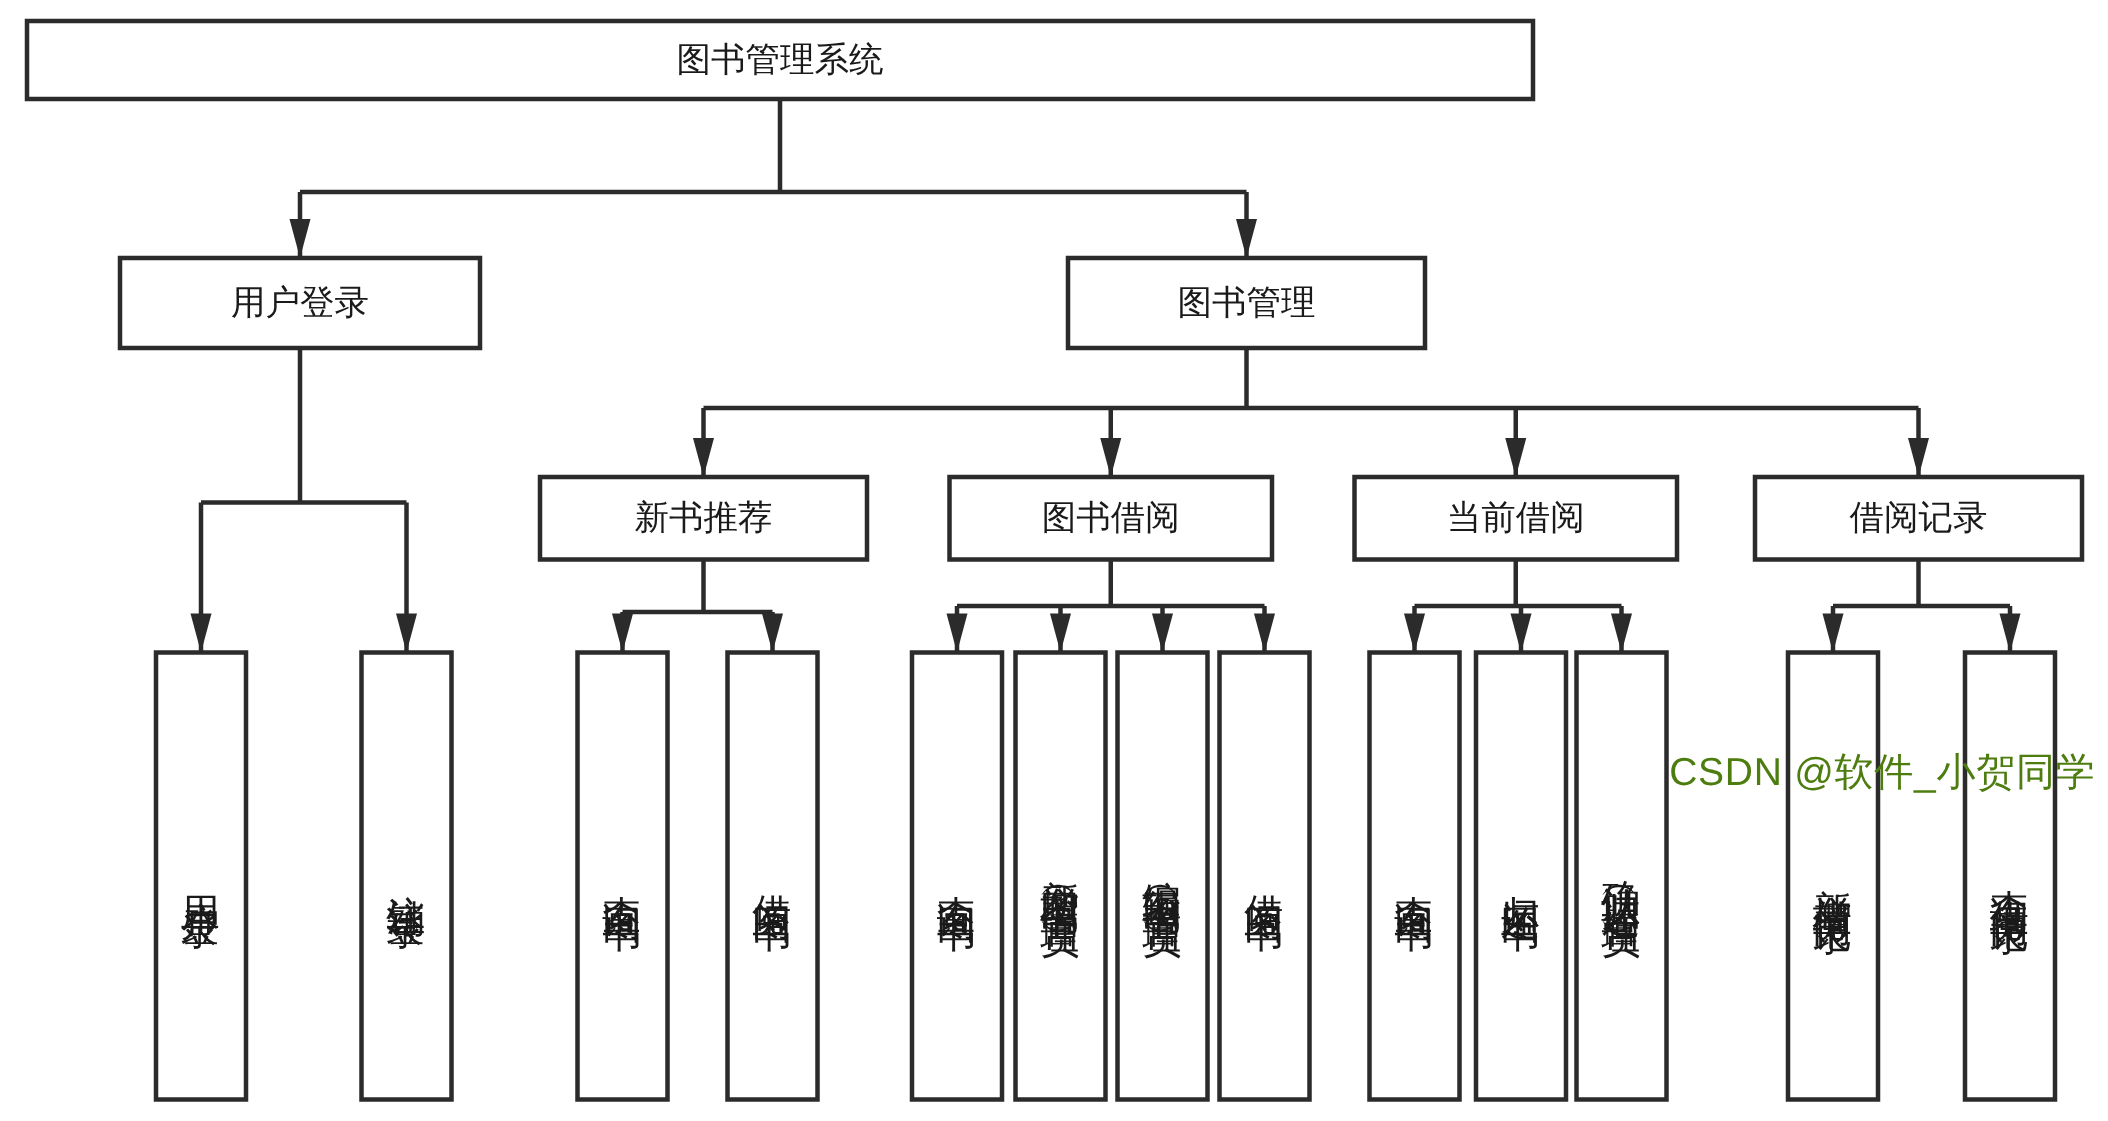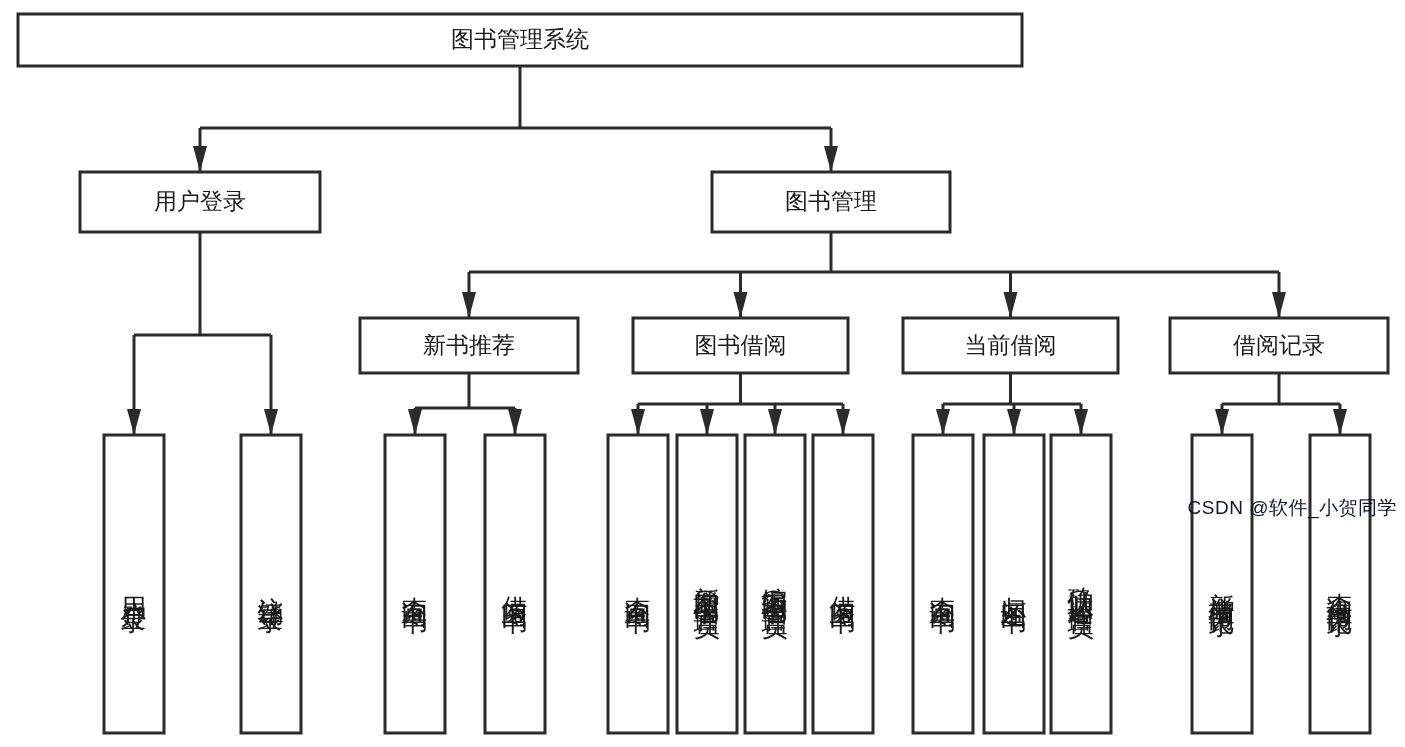--- a/index.html
+++ b/index.html
@@ -61,24 +61,24 @@
     color: #1a1a1a;
     display: flex;
     align-items: center;
     justify-content: center;
     white-space: nowrap;
     pointer-events: none;
   }
   .watermark {
     position: absolute;
     right: 8px;
-    bottom: 15px;
+    bottom: 4px;
     font-family: "Liberation Sans", "DejaVu Sans", sans-serif;
-    font-size: 19px;
-    color: #0f172a;
+    font-size: 26px;
+    color: #4d7c0f;
     letter-spacing: 0.5px;
     white-space: nowrap;
   }
 </style>
 </head>
 <body>
 
 <div id="diagram-root">
 
   <svg id="tree-svg" viewBox="0 0 1405 747">

